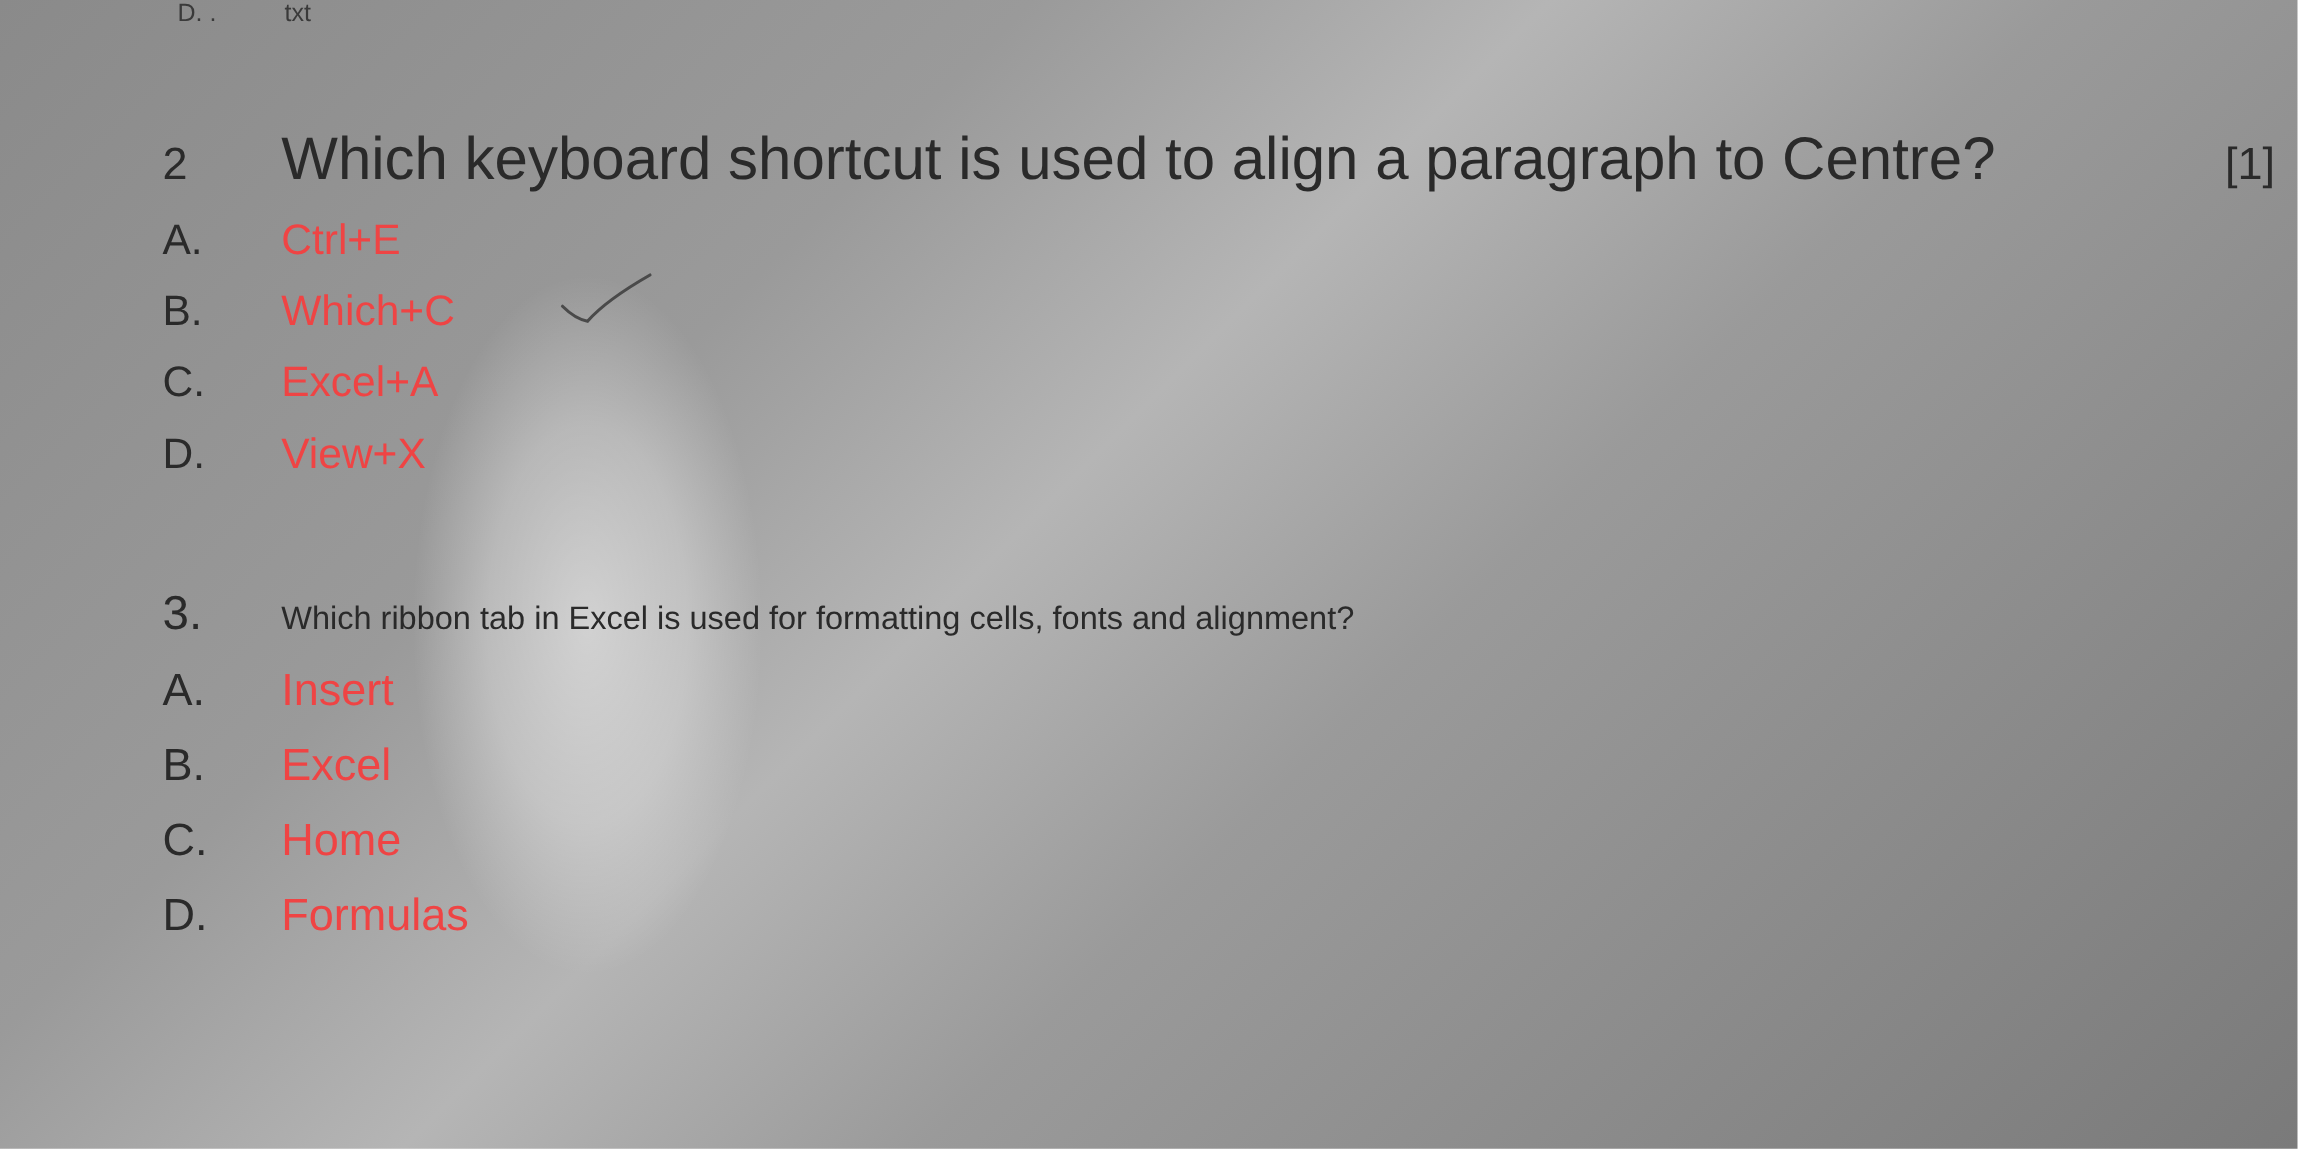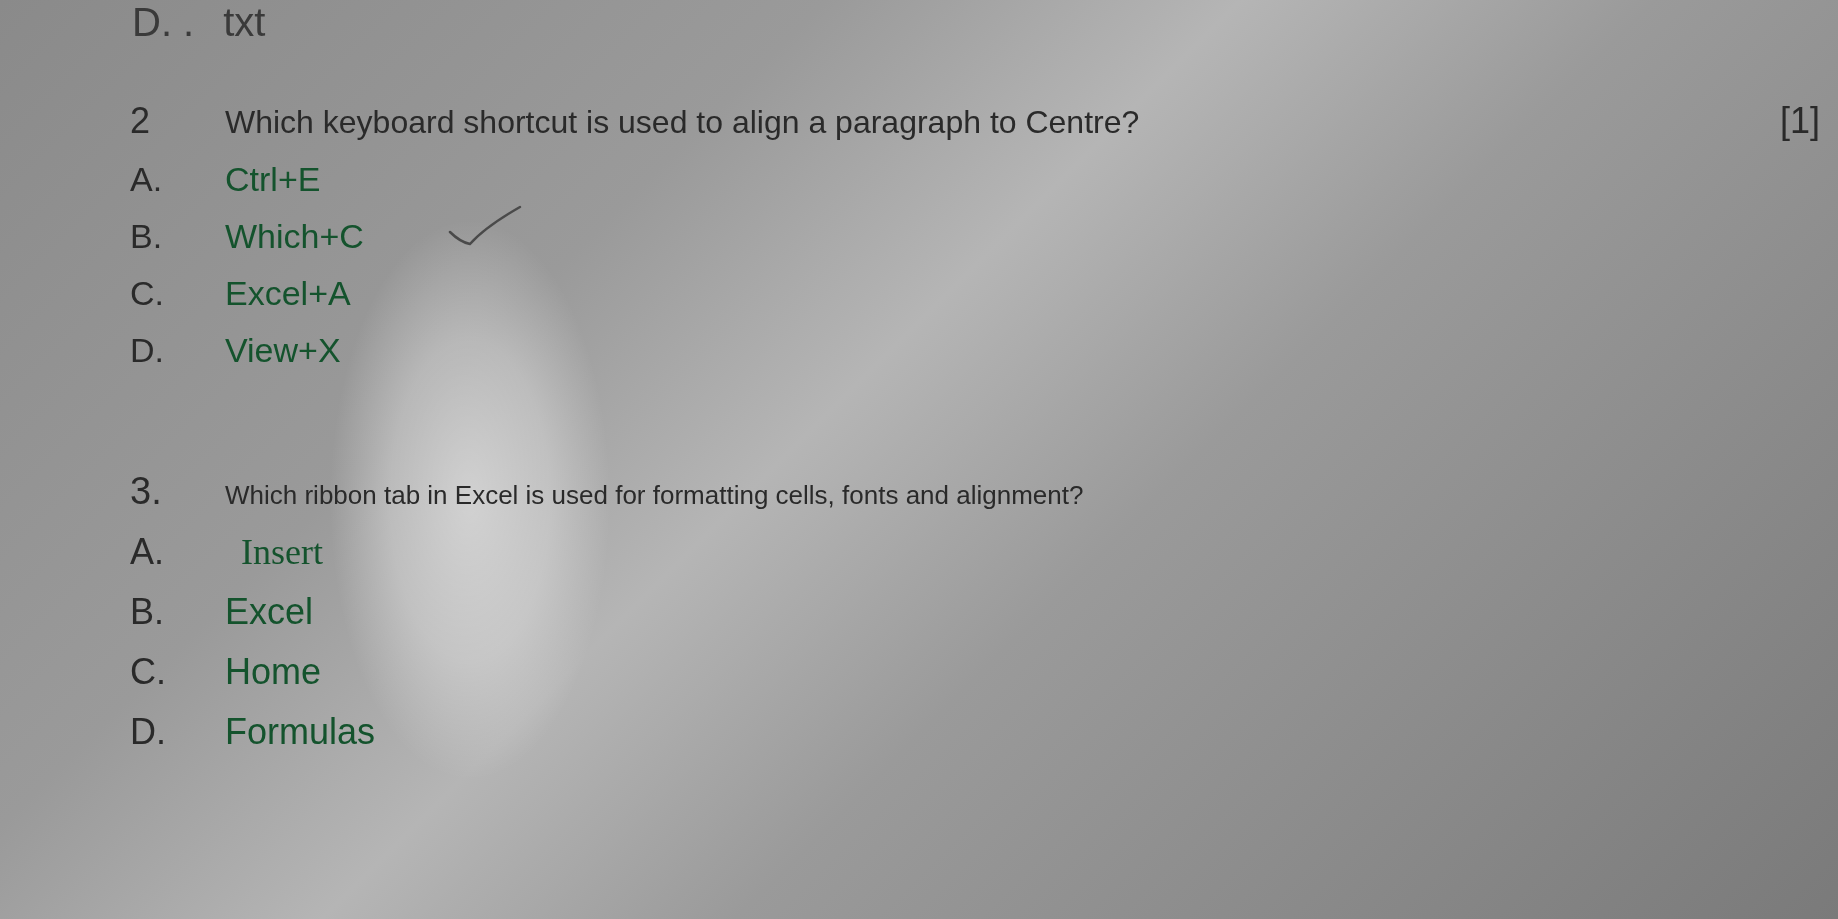--- a/index.html
+++ b/index.html
@@ -32,22 +32,22 @@
     
     .content {
       position: relative;
       z-index: 2;
       padding: 0 0 0 130px;
     }
     
     .partial-line {
       position: absolute;
       top: 0px;
-      left: 132px;
-      font-size: 40px;
+      left: 142px;
+      font-size: 20px;
       color: #3a3a3a;
     }
     
     .partial-label {
       display: inline-block;
       width: 80px;
     }
     
     .question-block {
       margin-bottom: 45px;
@@ -60,21 +60,21 @@
     }
     
     .q-number {
       font-size: 36px;
       width: 95px;
       color: #2a2a2a;
       flex-shrink: 0;
     }
     
     .q-text {
-      font-size: 32px;
+      font-size: 48px;
       color: #2a2a2a;
       flex: 1;
     }
     
     .marks {
       font-size: 36px;
       color: #2a2a2a;
       margin-left: auto;
       padding-right: 10px;
     }
@@ -88,21 +88,21 @@
     
     .opt-label {
       font-size: 34px;
       width: 95px;
       color: #2a2a2a;
       flex-shrink: 0;
     }
     
     .opt-text {
       font-size: 34px;
-      color: #14532d;
+      color: #ef4444;
     }
     
     .checkmark {
       position: absolute;
       left: 315px;
       top: -15px;
       width: 80px;
       height: 50px;
       z-index: 3;
     }
@@ -133,22 +133,21 @@
     #q3 .q-text {
       font-size: 26px;
     }
     
     #q3 .opt-label,
     #q3 .opt-text {
       font-size: 36px;
     }
     
     .opt-indent {
-      margin-left: 16px;
-      font-family: Liberation Serif, serif;
+      margin-left: 0;
     }
   </style>
 </head>
 <body>
 
 <div class="light-spot"></div>
 
 <div class="content">
 
   <div class="partial-line">

